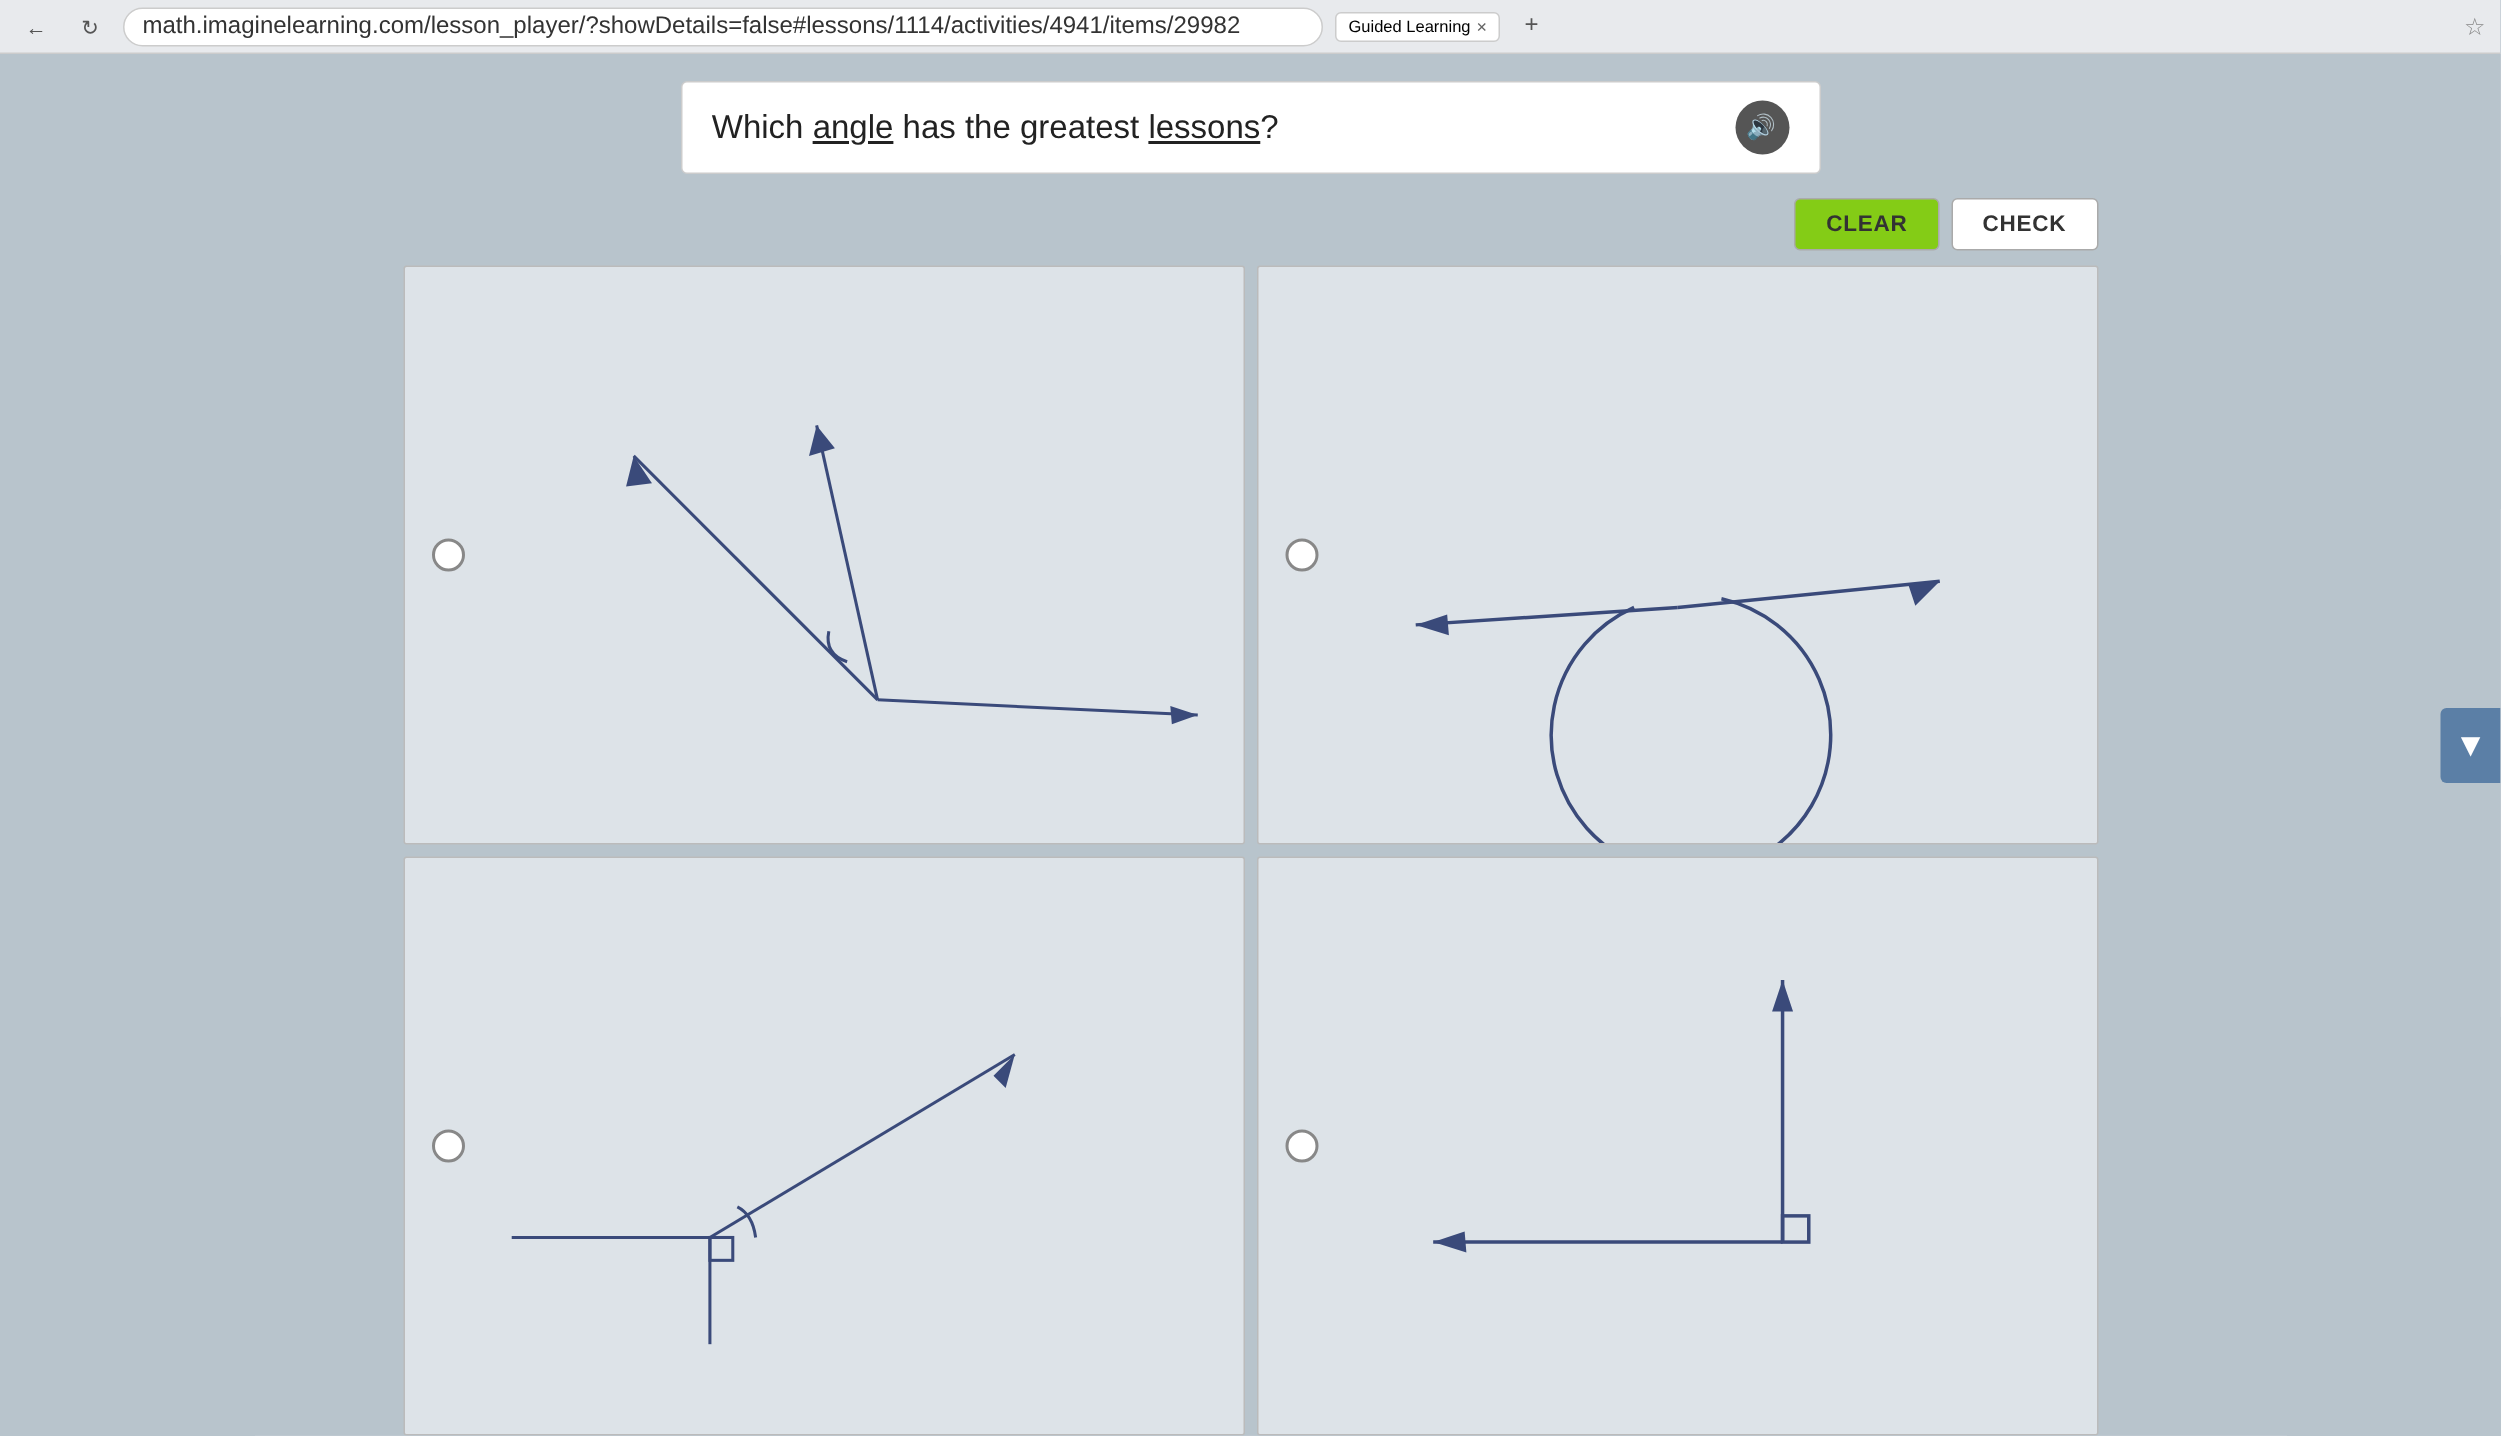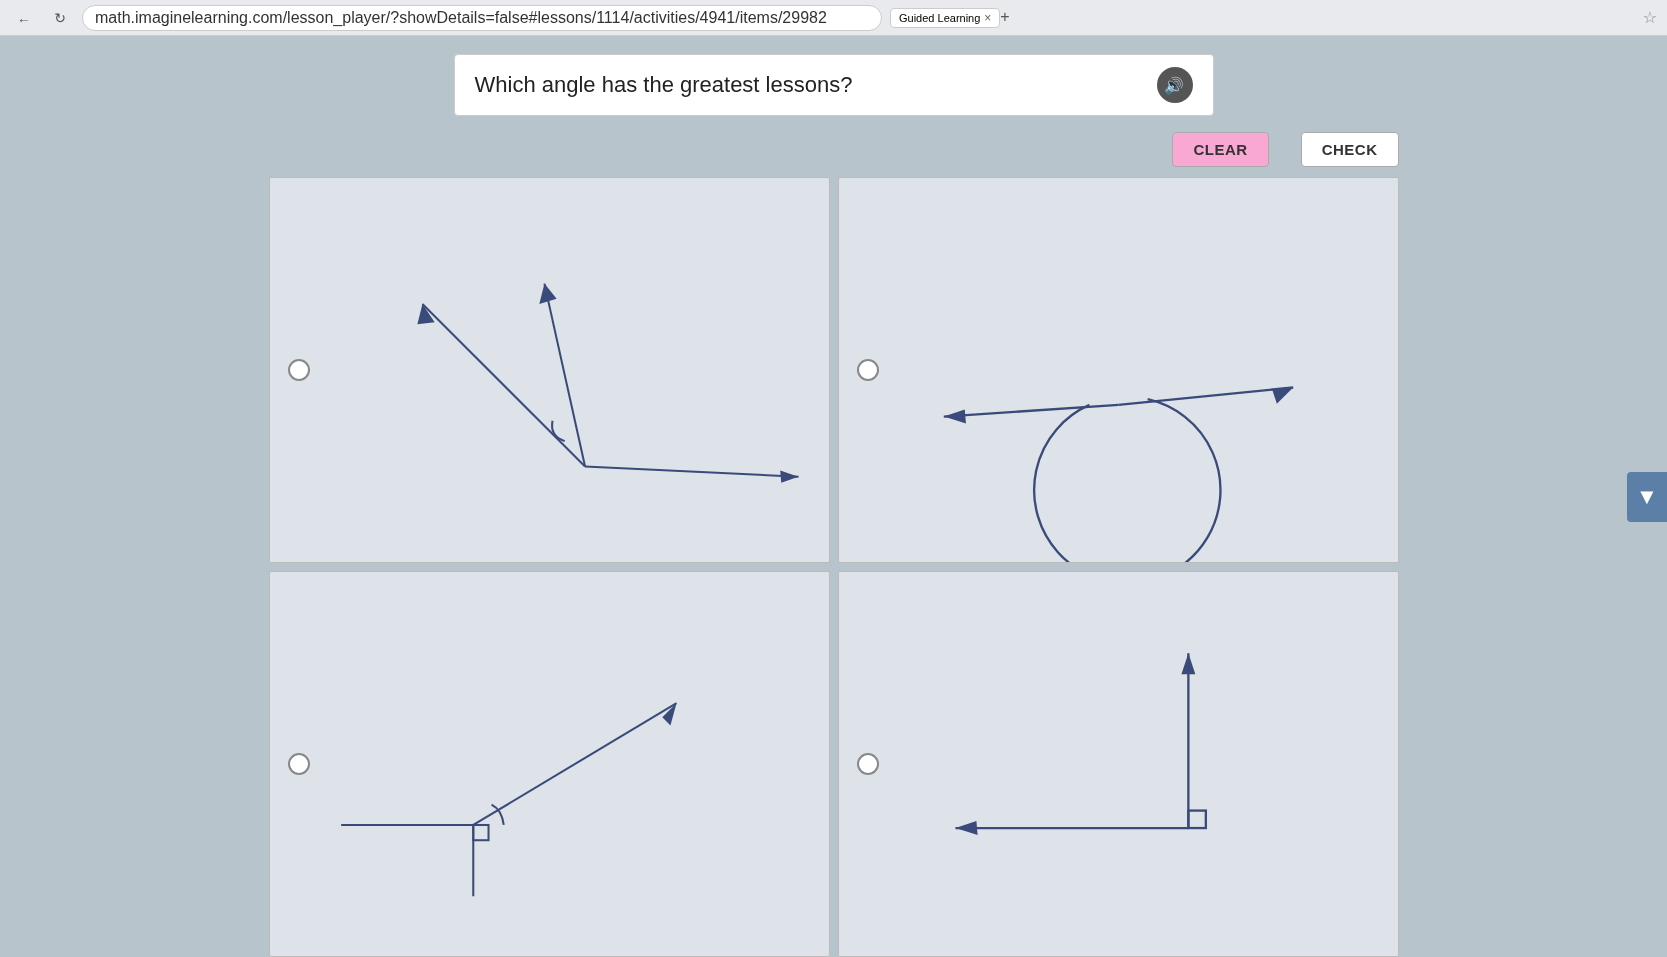--- a/index.html
+++ b/index.html
@@ -41,21 +41,21 @@
       padding: 0 12px;
       font-size: 16px;
       color: #333;
       display: flex;
       align-items: center;
       max-width: 800px;
     }
     .browser-tab-area {
       display: flex;
       align-items: flex-start;
-      gap: 0;
+      gap: 16px;
     }
     .guided-learning-tab {
       background: white;
       border: 1px solid #ccc;
       border-radius: 4px;
       padding: 2px 8px;
       font-size: 11px;
       display: flex;
       align-items: center;
       gap: 4px;
@@ -101,20 +101,21 @@
       align-items: center;
       justify-content: space-between;
       position: relative;
       z-index: 10;
     }
     .question-text {
       font-size: 22px;
       color: #222;
     }
     .question-text .underline {
+      text-decoration: underline;
     }
     .audio-btn {
       width: 36px; height: 36px;
       background: #555;
       border-radius: 50%;
       display: flex;
       align-items: center;
       justify-content: center;
       cursor: pointer;
       color: white;
@@ -128,31 +129,30 @@
       justify-content: flex-end;
       width: 1130px;
       margin-top: 16px;
       gap: 8px;
       position: relative;
       z-index: 10;
     }
     .btn-clear, .btn-check {
       padding: 8px 20px;
       border: 1px solid #aaa;
-      background: #f9a8d4;
+      background: #84cc16;
       border-radius: 4px;
       font-size: 15px;
       font-weight: bold;
       cursor: pointer;
       color: #333;
       letter-spacing: 0.5px;
     }
     .btn-check {
       background: white;
-      margin-left: 24px;
     }
 
     
     .answer-grid {
       display: grid;
       grid-template-columns: 1fr 1fr;
       grid-template-rows: 1fr 1fr;
       gap: 8px;
       width: 1130px;
       margin-top: 10px;

